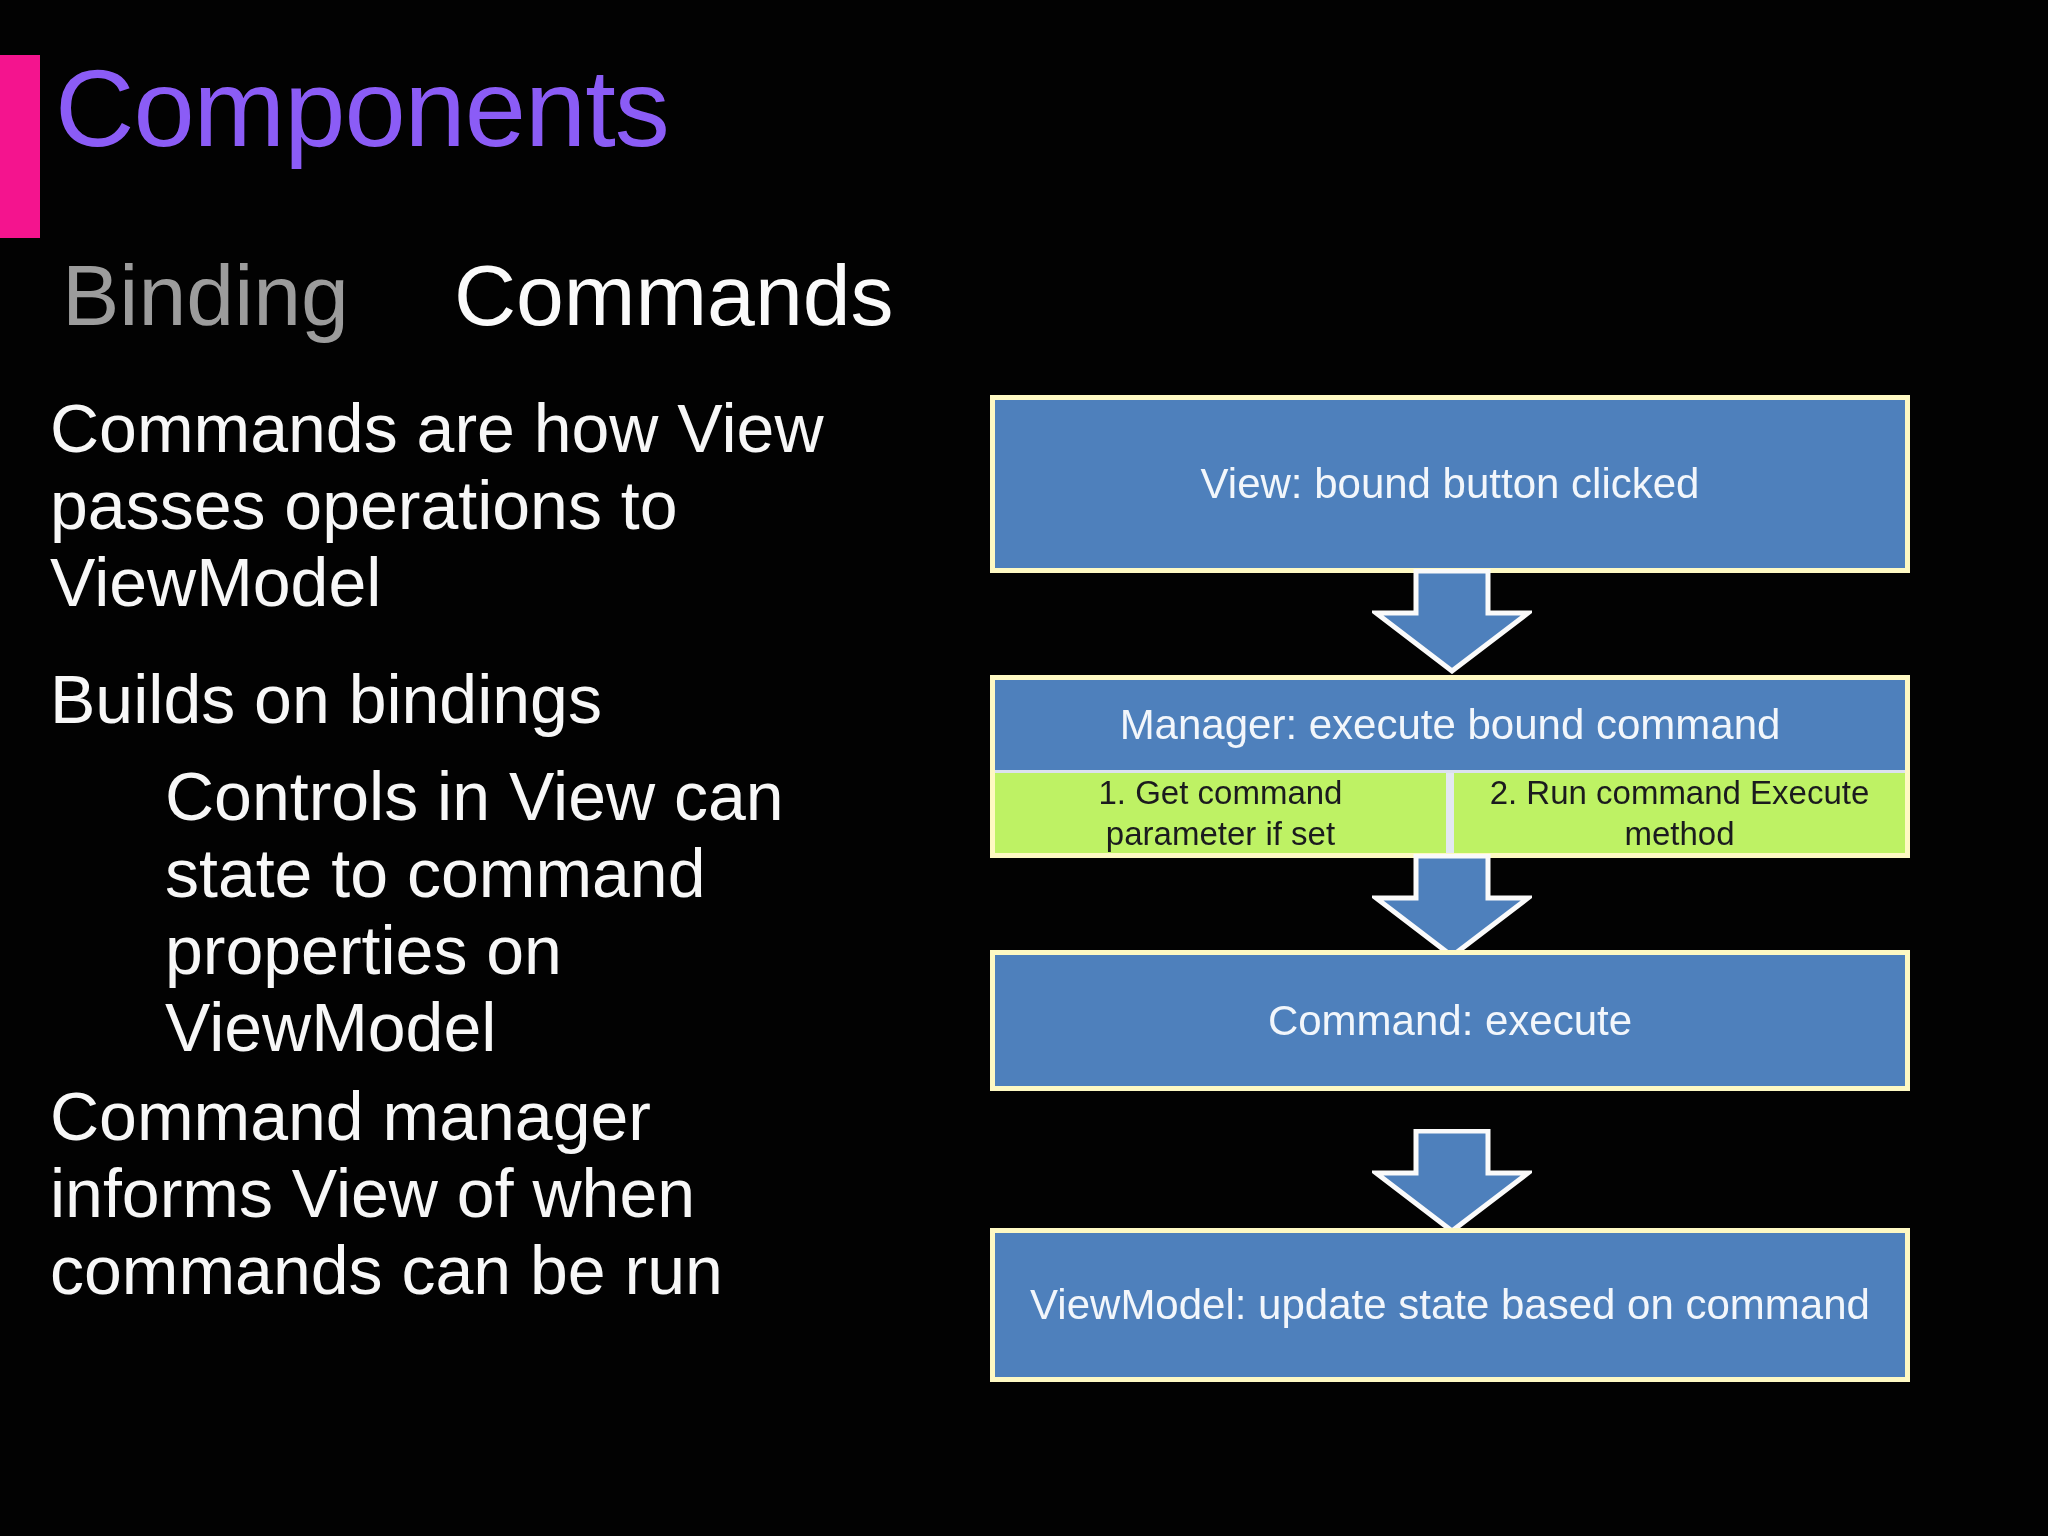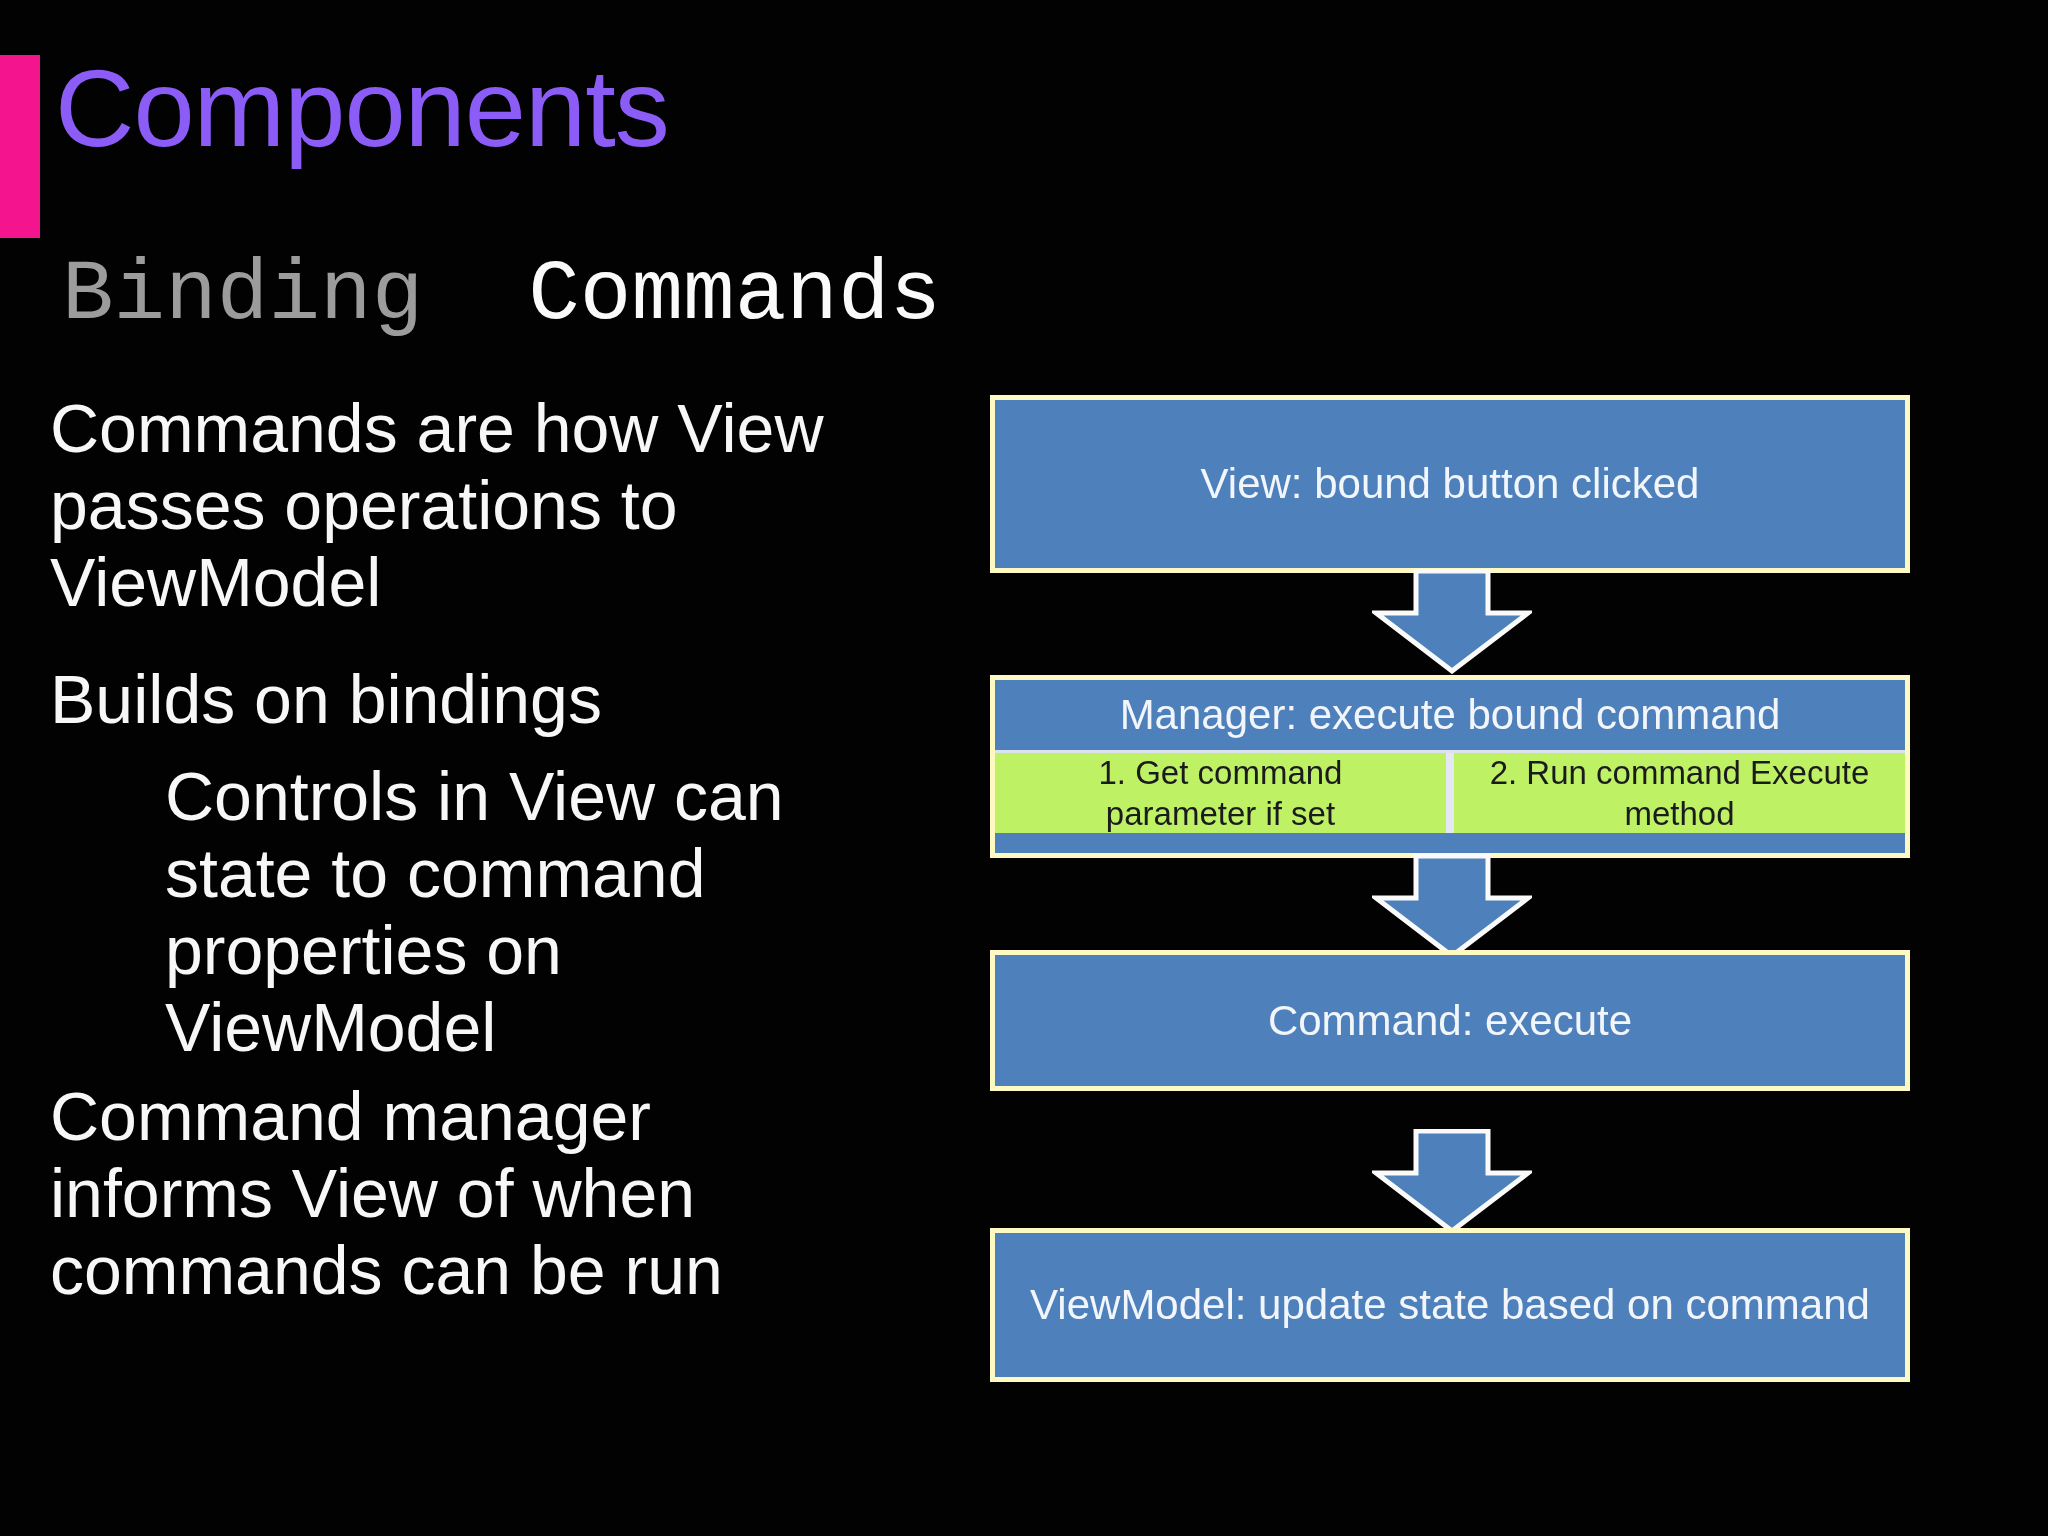--- a/index.html
+++ b/index.html
@@ -7,21 +7,21 @@
     position:relative; width:2048px; height:1536px; overflow:hidden;
     background:#020202;
     font-family:"Liberation Sans","DejaVu Sans",sans-serif;
   }
   .accent-bar { position:absolute; left:0; top:55px; width:40px; height:183px; background:#f4148e; }
   .title {
     position:absolute; left:55px; top:44px; font-size:110px; font-weight:200;
     color:#8b5cf6; letter-spacing:-1px; white-space:nowrap;
   }
   .tabs { position:absolute; left:62px; top:246px; display:flex; gap:105px;
-          font-size:86px; font-weight:200; white-space:nowrap;font-family:Liberation Mono, monospace; }
+          font-size:86px; font-weight:200; white-space:nowrap; }
   .tab-inactive { color:#9c9c9c; }
   .tab-active { color:#fafafa; }
 
   .body-text {
     position:absolute; left:50px; top:390px; width:930px;
     font-size:68px; line-height:77px; font-weight:300; color:#f7f7f7;
   }
   .para .bl { white-space:nowrap; }
   .para.p2 { margin-top:40px; }
   .para.p3 { margin-top:20px; padding-left:115px; }
@@ -31,21 +31,21 @@
   .fbox {
     position:absolute; left:990px; width:920px; box-sizing:border-box;
     background:#4e80bc; border:5px solid #fef9c3; color:#f2f6fb;
     font-size:42px; display:flex; align-items:center; justify-content:center;
     text-align:center;
   }
   .s1 { top:395px; height:178px; }
   .s2 { top:675px; height:183px; display:block; }
   .s3 { top:950px; height:141px; }
   .s4 { top:1228px; height:154px; }
-  .fheader { height:70px; display:flex; align-items:center; justify-content:center; }
+  .fheader { height:90px; display:flex; align-items:center; justify-content:center; }
   .hdiv { height:3px; background:#dce2ef; }
   .subrow { display:flex; height:80px; }
   .subcell {
     flex:1; background:#bef264; color:#1b1b1e; font-size:33px; line-height:41px;
     display:flex; align-items:center; justify-content:center; text-align:center;
     padding:0 34px;
   }
   .vdiv { width:8px; background:#e3e8f2; }
   .arrow { position:absolute; left:1372px; width:160px; height:105px; }
   .a1 { top:569px; } .a2 { top:854px; } .a3 { top:1129px; }

